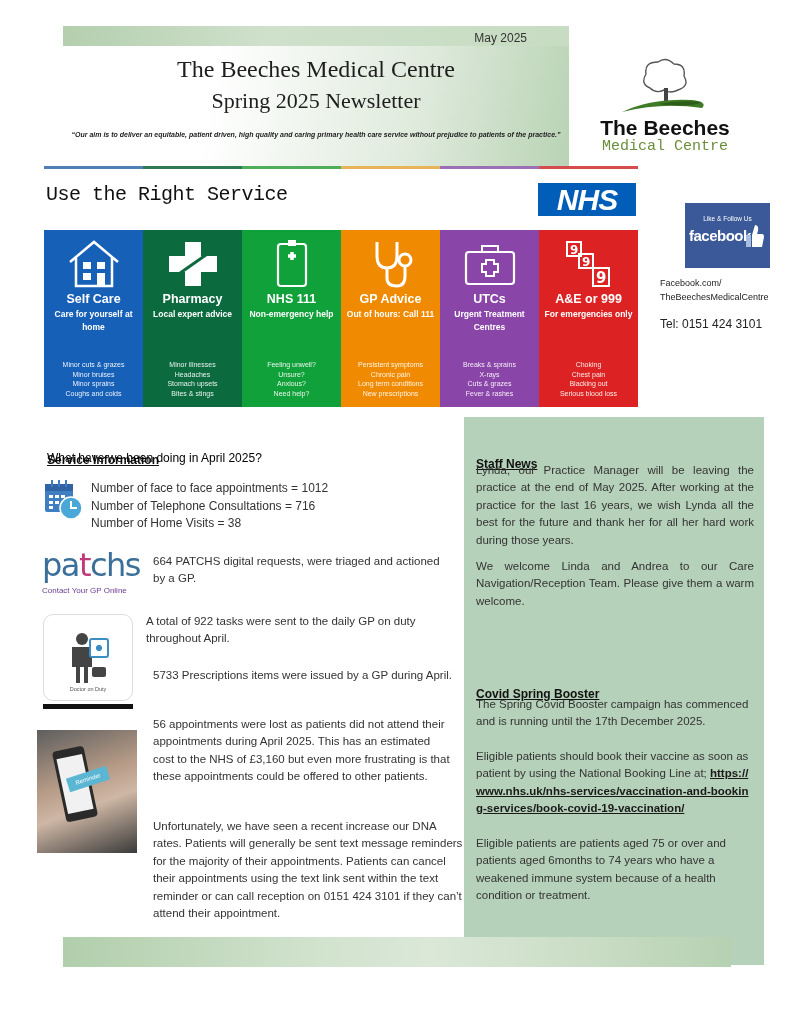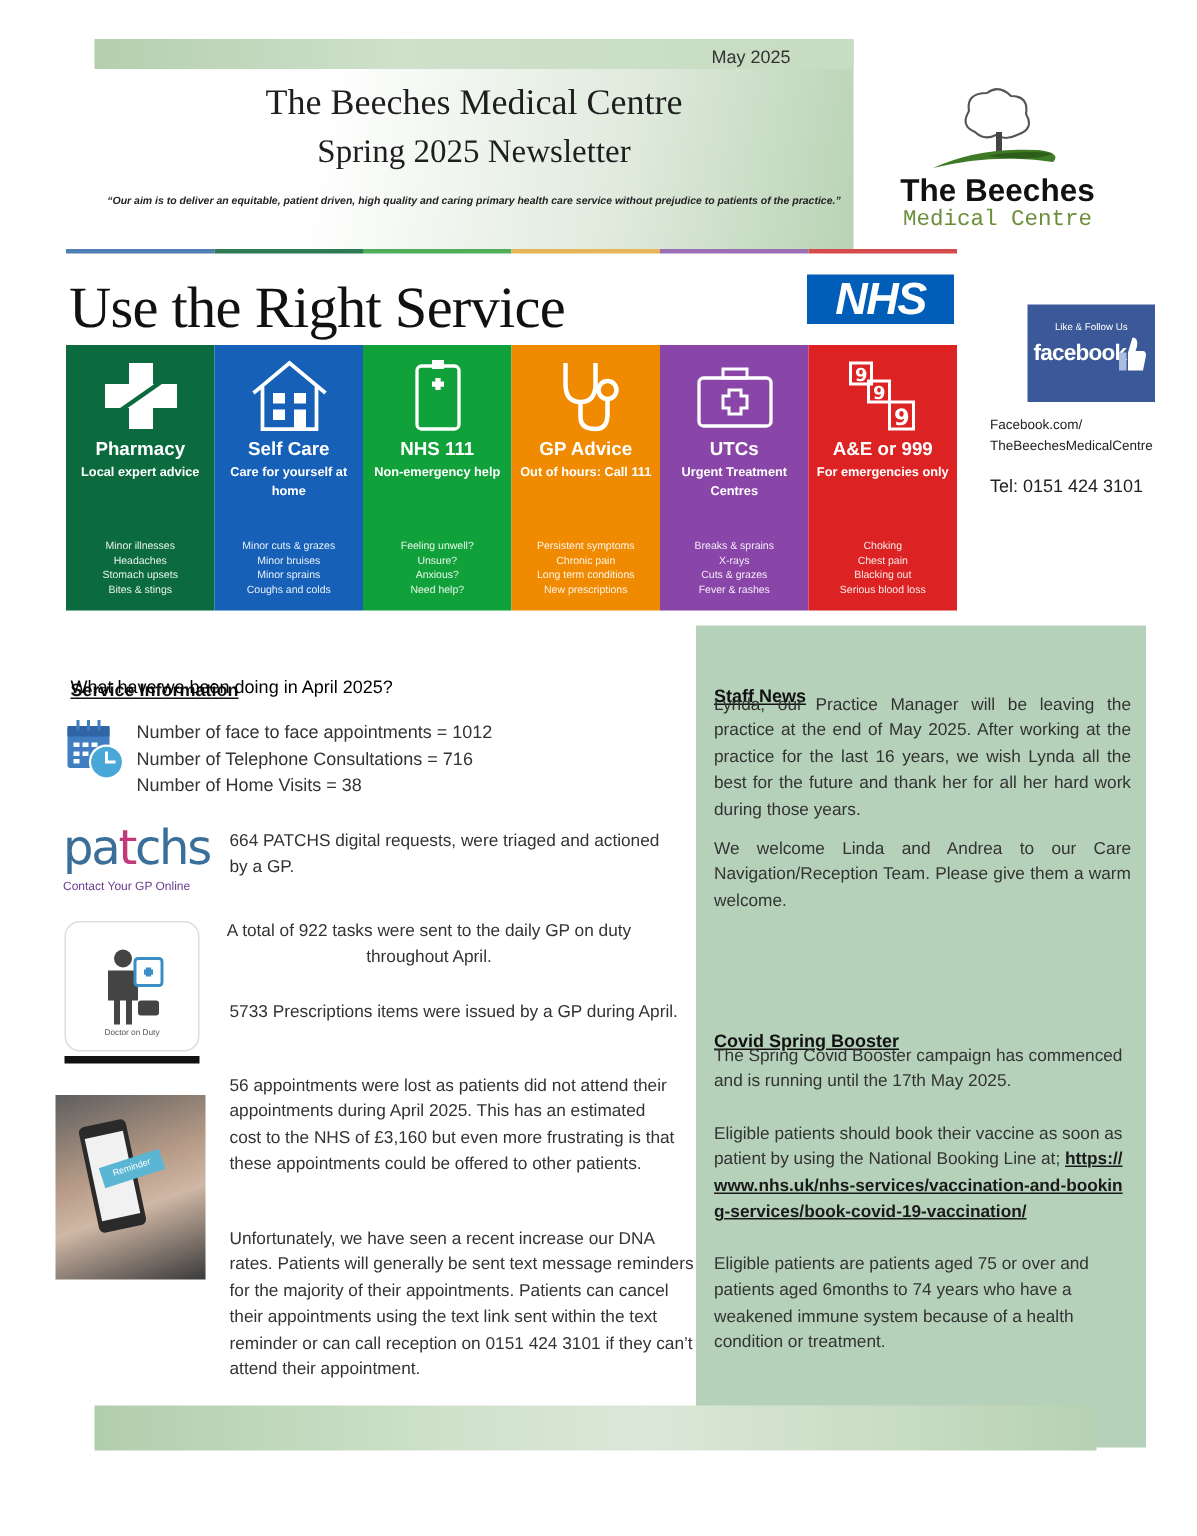--- a/index.html
+++ b/index.html
@@ -23,21 +23,21 @@
   .rainbow span { flex: 1; }
 
   
   .logo { position: absolute; left: 580px; top: 58px; width: 170px; height: 100px; }
   .logo-name { position: absolute; left: 0; top: 58px; width: 170px; text-align: center;
     font-weight: bold; font-size: 21px; color: #111; }
   .logo-sub { position: absolute; left: 0; top: 80px; width: 170px; text-align: center;
     font-family: Liberation Mono, monospace; font-size: 15px; color: #6b8f3a; }
 
   
-  .nhs-title { position: absolute; left: 46px; top: 183px; font-size: 39px; font-family: Liberation Serif, serif; color: #111; letter-spacing: -0.5px; }
+  .nhs-title { position: absolute; left: 46px; top: 183px; font-size: 20px; font-family: Liberation Mono, monospace; color: #111; letter-spacing: -0.5px; }
   .nhs-logo { position: absolute; left: 538px; top: 183px; width: 98px; height: 33px; background: #005eb8;
     color: #fff; font-weight: bold; font-style: italic; font-size: 30px; line-height: 33px; text-align: center; letter-spacing: -1px; }
   .services { position: absolute; left: 44px; top: 230px; width: 594px; height: 177px; display: flex; }
   .svc { flex: 1; position: relative; color: #fff; text-align: center; }
   .svc-icon { position: absolute; left: 0; width: 100%; top: 8px; height: 52px; display: flex; justify-content: center; }
   .svc-name { position: absolute; top: 62px; left: 0; width: 100%; font-weight: bold; font-size: 12.5px; }
   .svc-desc { position: absolute; top: 78px; left: 4px; right: 4px; font-weight: bold; font-size: 8.5px; line-height: 12.5px; }
   .svc-list { position: absolute; top: 130px; left: 2px; right: 2px; font-size: 7px; line-height: 9.5px; opacity: 0.9; }
 
   
@@ -56,21 +56,21 @@
   .cal-icon { position: absolute; left: 43px; top: 478px; }
   .stats { position: absolute; left: 91px; top: 480px; font-size: 12px; line-height: 17.5px; color: #333; }
 
   .patchs-logo { position: absolute; left: 42px; top: 548px; width: 92px; }
   .patchs-word { font-size: 32px; color: #3a6f9a; font-family: "DejaVu Sans", sans-serif; letter-spacing: -1.5px; line-height: 34px; }
   .patchs-word .t { color: #c0397a; }
   .patchs-tag { font-size: 8px; color: #6b3b8f; font-weight: normal; margin-top: 4px; }
 
   .para { position: absolute; font-size: 11.5px; line-height: 17.4px; color: #333; }
   .p-patchs { left: 153px; top: 553px; width: 300px; }
-  .p-tasks { left: 136px; top: 613px; width: 300px; text-align: center; }
+  .p-tasks { left: 146px; top: 613px; width: 300px; }
   .p-rx { left: 153px; top: 667px; width: 300px; }
   .p-dna { left: 153px; top: 716px; width: 300px; }
   .p-unf { left: 153px; top: 818px; width: 310px; }
 
   .doc-card { position: absolute; left: 43px; top: 614px; width: 90px; height: 87px; border: 1px solid #ddd; border-radius: 10px; background: #fff; }
   .doc-label { position: absolute; bottom: 8px; left: 0; width: 100%; text-align: center; font-size: 5.5px; color: #555; }
   .doc-strip { position: absolute; left: 43px; top: 704px; width: 90px; height: 5px; background: #111; }
   .phone-img { position: absolute; left: 37px; top: 730px; width: 100px; height: 123px;
     background: linear-gradient(160deg, #5e5e5e 0%, #b59a86 40%, #cfb7a5 60%, #3a3a3a 100%); overflow: hidden; }
   .phone { position: absolute; left: 22px; top: 18px; width: 32px; height: 72px; background: #2a2a2a; border-radius: 4px; transform: rotate(-12deg); }
@@ -116,54 +116,54 @@
     <path d="M78 46 q20 -4 44 -2 q-10 6 -44 2z" fill="#2c5d1a"></path>
   </svg>
   <div class="logo-name">The Beeches</div>
   <div class="logo-sub">Medical Centre</div>
 </div>
 
 <div class="nhs-title">Use the Right Service</div>
 <div class="nhs-logo">NHS</div>
 
 <div class="services">
-  <div class="svc" style="background:#0b6b3f">
-    <div class="svc-icon">
-        <svg width="56" height="52" viewBox="0 0 56 52">
-          <path d="M20 4 H36 V18 H52 V34 H36 V48 H20 V34 H4 V18 H20z" fill="#fff"></path>
-          <path d="M8 40 L48 12" stroke="#0b6b3f" stroke-width="3"></path>
-        </svg>
-      </div>
-    <div class="svc-name">Pharmacy</div>
-    <div class="svc-desc">Local expert advice</div>
-    <div class="svc-list">
-        <div>Minor illnesses</div>
-        <div>Headaches</div>
-        <div>Stomach upsets</div>
-        <div>Bites &amp; stings</div>
-      </div>
-  </div>
   <div class="svc" style="background:#1660b8">
     <div class="svc-icon">
         <svg width="56" height="52" viewBox="0 0 56 52">
           <path d="M4 24 L28 4 L52 24" fill="none" stroke="#fff" stroke-width="2.5"></path>
           <path d="M10 20 V48 H46 V20" fill="none" stroke="#fff" stroke-width="2.5"></path>
           <rect x="17" y="24" width="8" height="7" fill="#fff"></rect>
           <rect x="31" y="24" width="8" height="7" fill="#fff"></rect>
           <rect x="17" y="35" width="8" height="7" fill="#fff"></rect>
           <rect x="31" y="35" width="8" height="13" fill="#fff"></rect>
         </svg>
       </div>
     <div class="svc-name">Self Care</div>
     <div class="svc-desc">Care for yourself at home</div>
     <div class="svc-list">
         <div>Minor cuts &amp; grazes</div>
         <div>Minor bruises</div>
         <div>Minor sprains</div>
         <div>Coughs and colds</div>
+      </div>
+  </div>
+  <div class="svc" style="background:#0b6b3f">
+    <div class="svc-icon">
+        <svg width="56" height="52" viewBox="0 0 56 52">
+          <path d="M20 4 H36 V18 H52 V34 H36 V48 H20 V34 H4 V18 H20z" fill="#fff"></path>
+          <path d="M8 40 L48 12" stroke="#0b6b3f" stroke-width="3"></path>
+        </svg>
+      </div>
+    <div class="svc-name">Pharmacy</div>
+    <div class="svc-desc">Local expert advice</div>
+    <div class="svc-list">
+        <div>Minor illnesses</div>
+        <div>Headaches</div>
+        <div>Stomach upsets</div>
+        <div>Bites &amp; stings</div>
       </div>
   </div>
   <div class="svc" style="background:#11a13a">
     <div class="svc-icon">
         <svg width="56" height="52" viewBox="0 0 56 52">
           <rect x="14" y="6" width="28" height="42" rx="3" fill="none" stroke="#fff" stroke-width="2.2"></rect>
           <rect x="24" y="2" width="8" height="6" fill="#fff"></rect>
           <path d="M24 18 H32 M28 14 V22" stroke="#fff" stroke-width="3.5"></path>
         </svg>
       </div>
@@ -304,21 +304,21 @@
 </div>
 <div class="para p-dna">56 appointments were lost as patients did not attend their appointments during  April 2025.  This has an estimated cost to the NHS of £3,160 but even more frustrating is that these appointments could be offered to other patients.</div>
 <div class="para p-unf">Unfortunately, we have seen a recent increase our DNA rates.  Patients will generally be sent text message reminders for the majority of their appointments.  Patients  can cancel their appointments using the text link sent within the text reminder or can call reception on 0151 424 3101 if they can’t attend their appointment.</div>
 
 <div class="green-panel">
   <div class="h-underline gp-title" style="top:14px">Staff News</div>
   <div class="gp-text justify" style="top:45px">Lynda, our Practice Manager will be leaving the practice at the end of May 2025.  After working at the practice for the last 16 years, we wish Lynda all the best for the future and thank her for all her hard work during those years.</div>
   <div class="gp-text justify" style="top:141px">We welcome Linda and Andrea to our Care Navigation/Reception Team.  Please give them a warm welcome.</div>
 
   <div class="h-underline gp-title" style="top:244px">Covid Spring Booster</div>
-  <div class="gp-text" style="top:279px">The Spring Covid Booster campaign has commenced and is running until the 17th May 2025.</div>
+  <div class="gp-text" style="top:279px">The Spring Covid Booster campaign has commenced and is running until the 17th December 2025.</div>
   <div class="gp-text" style="top:331px">
     <span>Eligible patients should book their vaccine as soon as patient by using the National Booking Line at;</span>
     <span class="link" style="word-break:break-all">https://www.nhs.uk/nhs-services/vaccination-and-booking-services/book-covid-19-vaccination/</span>
   </div>
   <div class="gp-text" style="top:418px">Eligible patients are patients aged 75 or over and patients aged 6months to 74 years who have a weakened immune system because of a health condition or treatment.</div>
 </div>
 
 <div class="footer-band"></div>
 
 </body></html>

